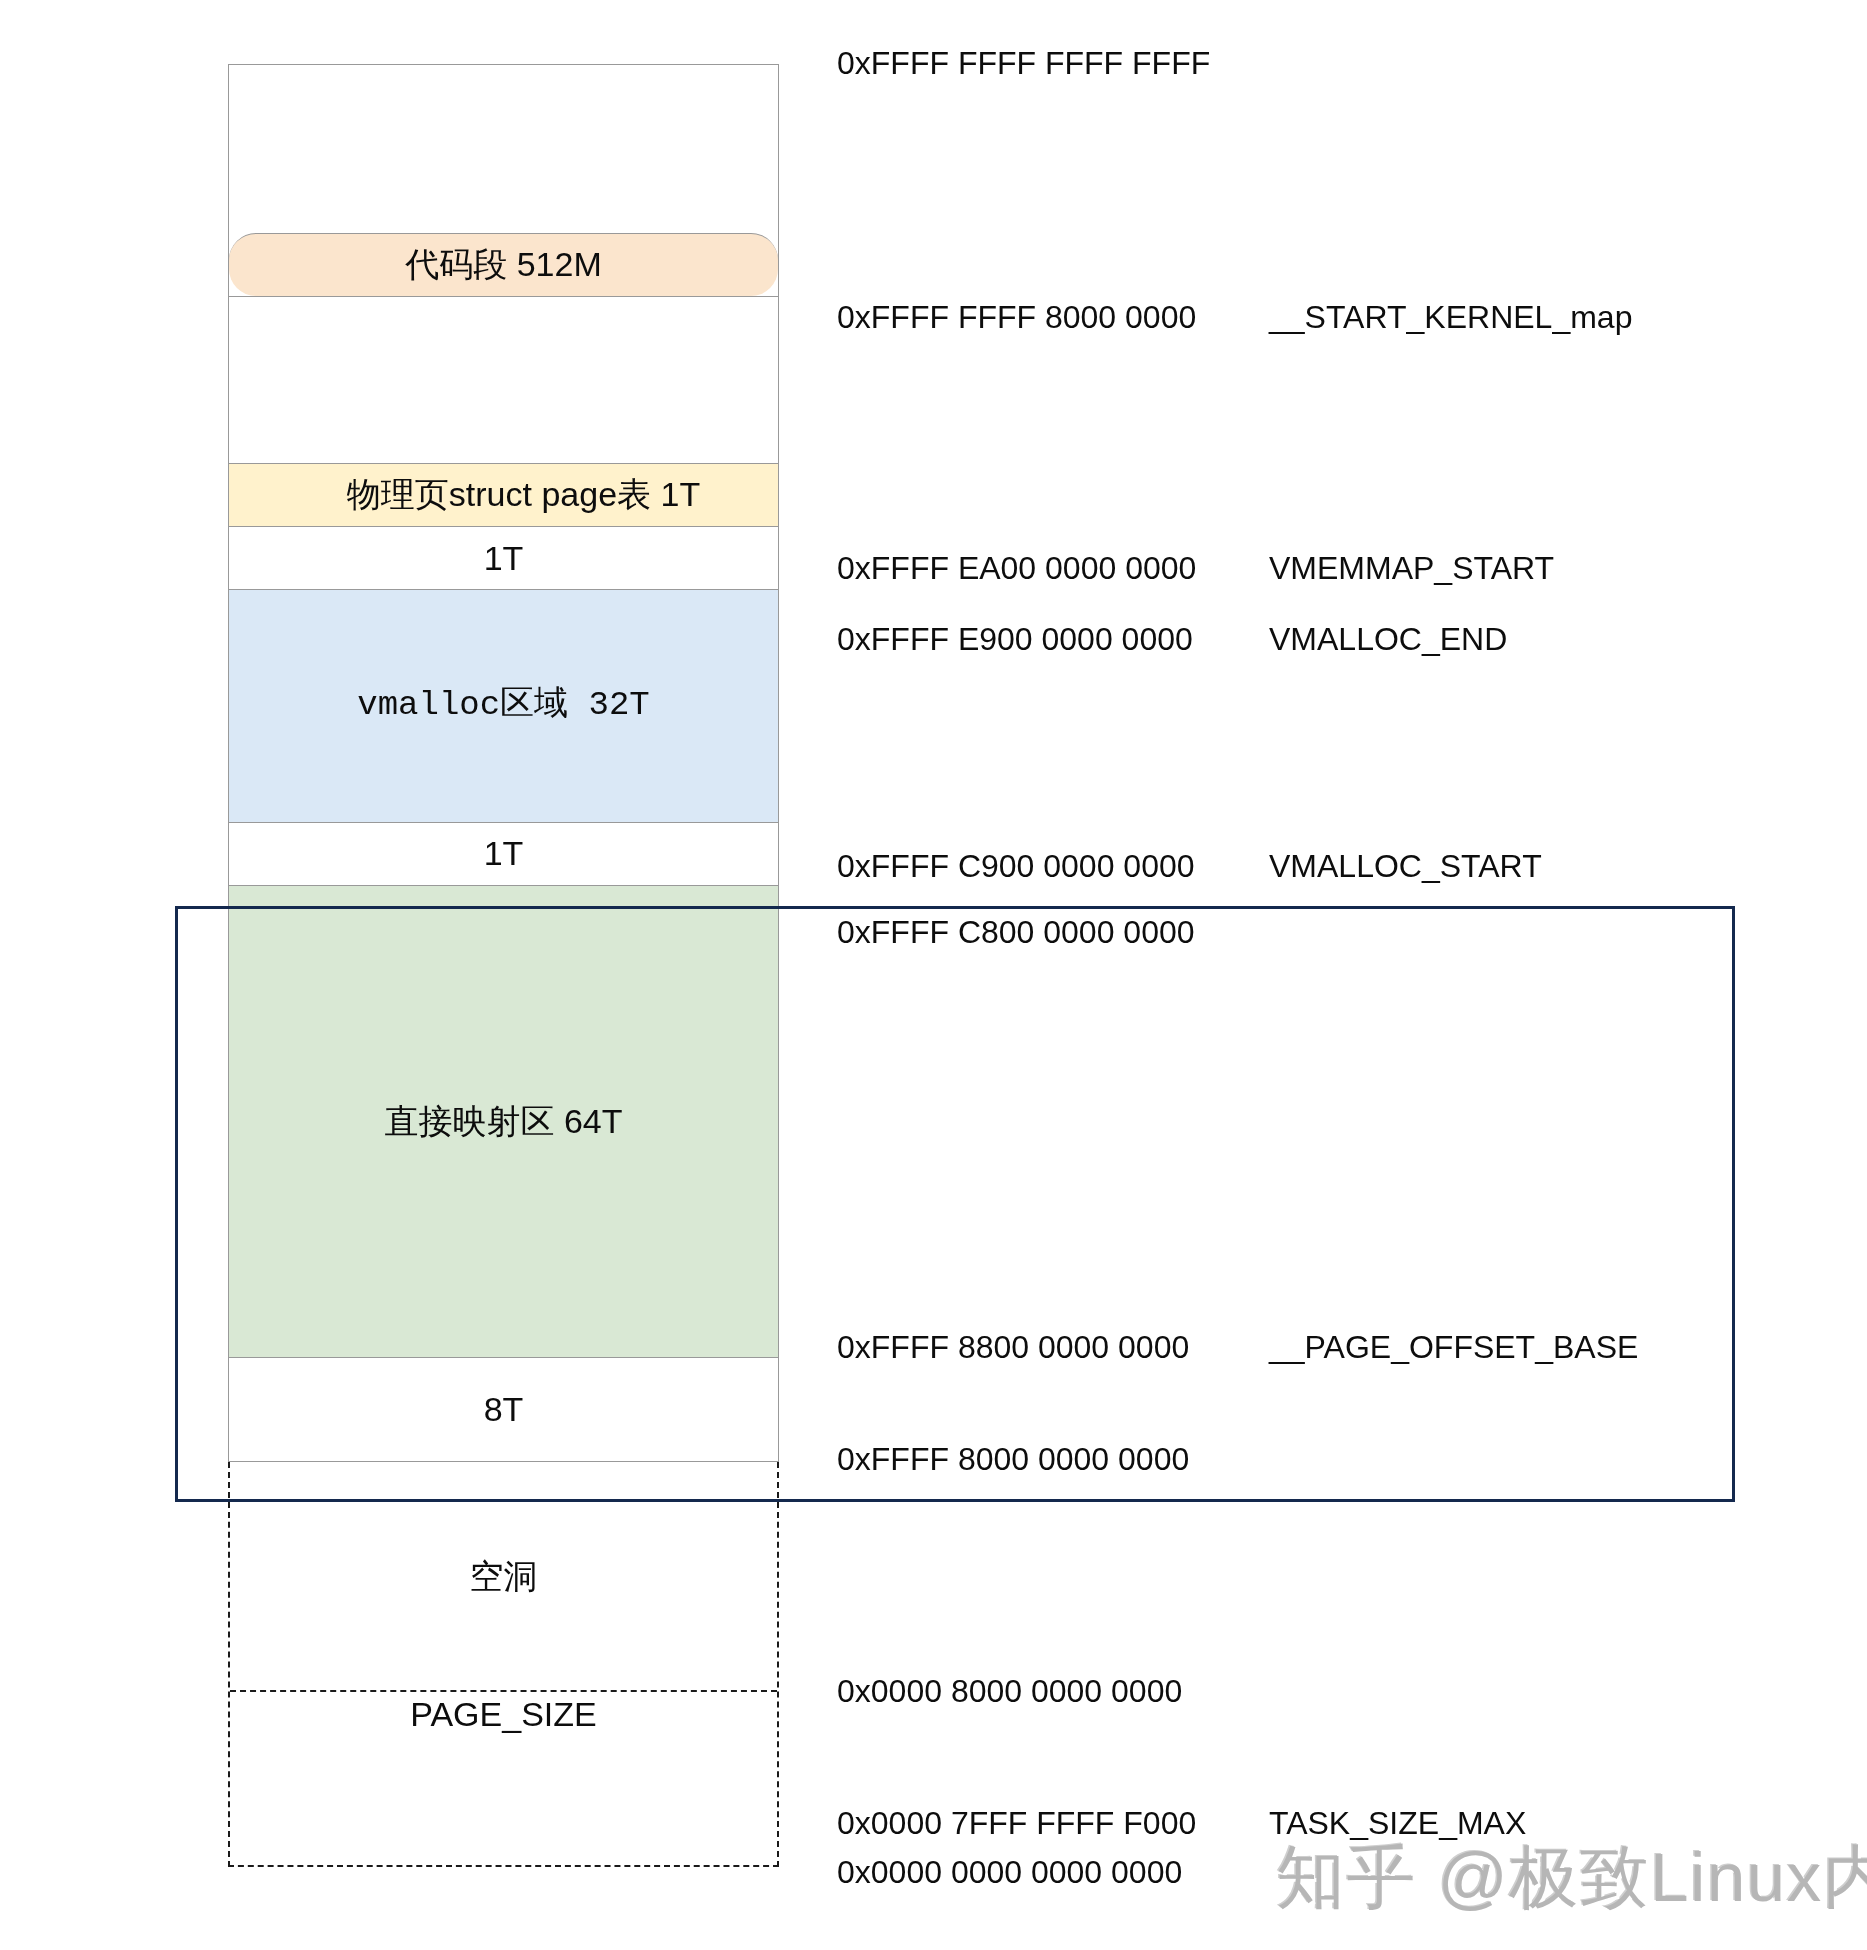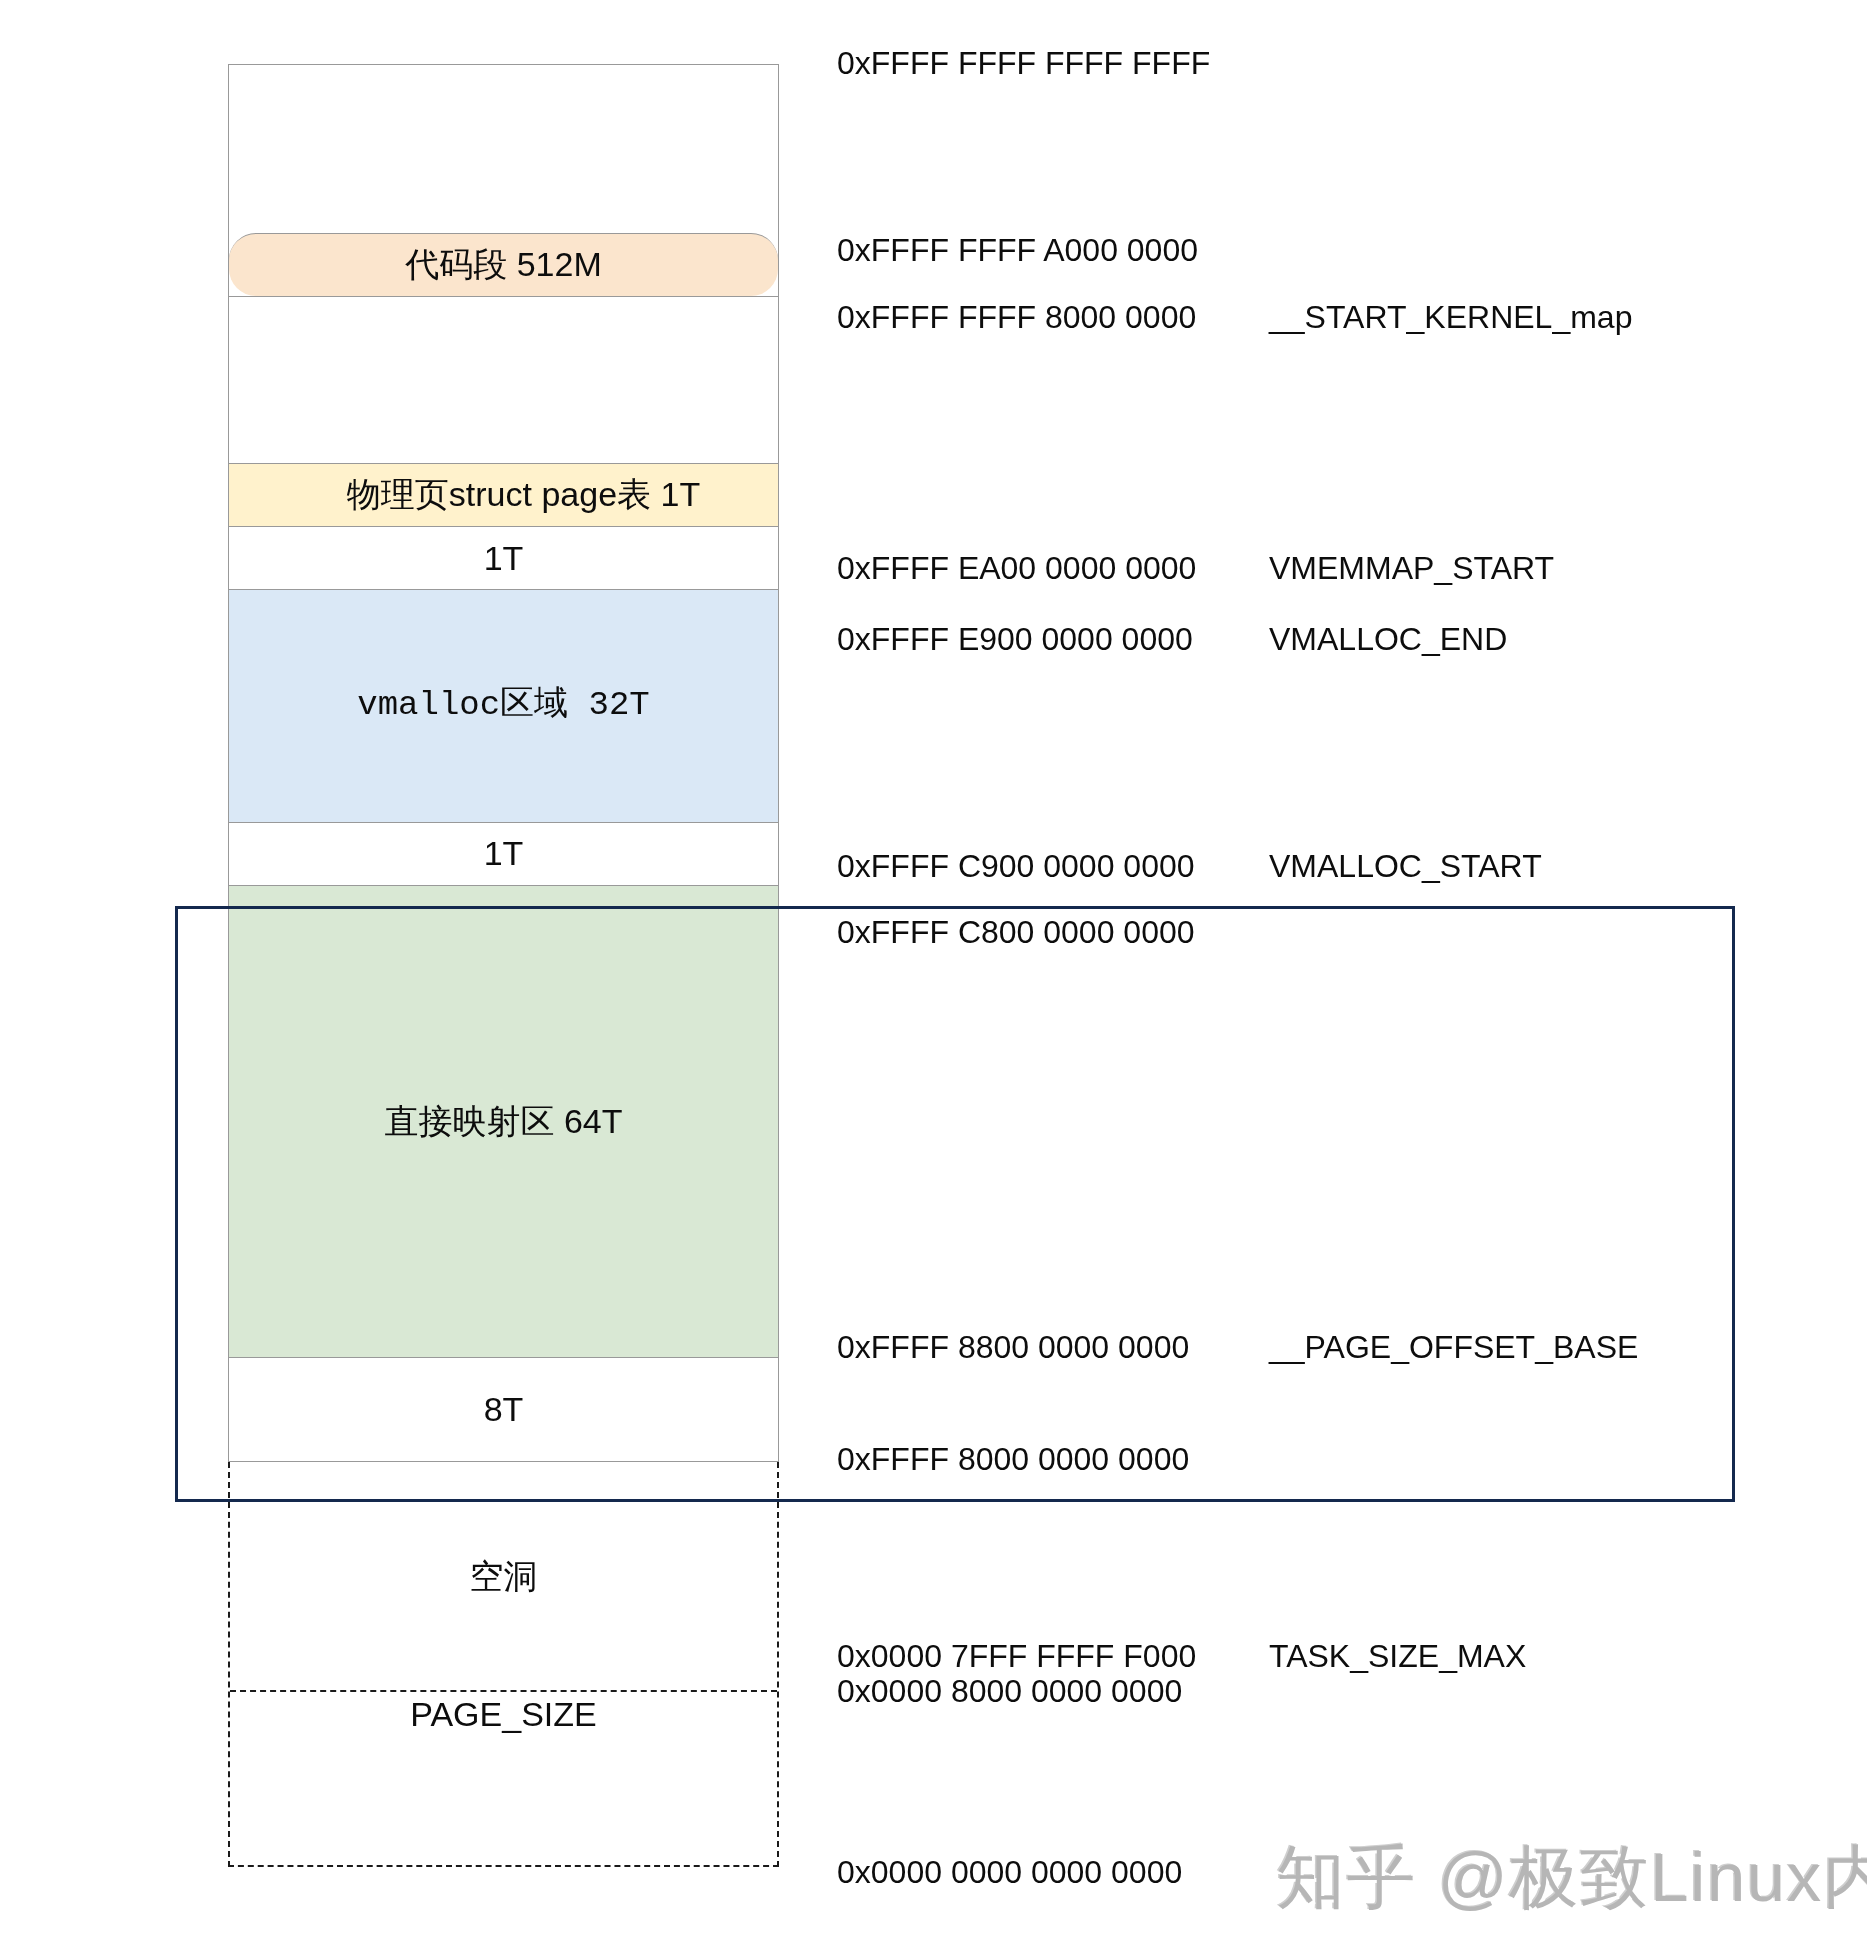--- a/index.html
+++ b/index.html
@@ -93,24 +93,20 @@
       <span>PAGE_SIZE</span>
     </div>
   </div>
 
   <div class="highlight-rect" style="border-color: rgb(20, 41, 78);"></div>
 
   <div class="addr-row" style="top:40px">
     <span>0xFFFF FFFF FFFF FFFF</span>
     <span class="sym"></span>
   </div>
-  <div class="addr-row" style="top:227px">
-    <span>0xFFFF FFFF A000 0000</span>
-    <span class="sym"></span>
-  </div>
   <div class="addr-row" style="top:294px">
     <span>0xFFFF FFFF 8000 0000</span>
     <span class="sym">__START_KERNEL_map</span>
   </div>
   <div class="addr-row" style="top:545px">
     <span>0xFFFF EA00 0000 0000</span>
     <span class="sym">VMEMMAP_START</span>
   </div>
   <div class="addr-row" style="top:616px">
     <span>0xFFFF E900 0000 0000</span>
@@ -129,21 +125,21 @@
     <span class="sym">__PAGE_OFFSET_BASE</span>
   </div>
   <div class="addr-row" style="top:1436px">
     <span>0xFFFF 8000 0000 0000</span>
     <span class="sym"></span>
   </div>
   <div class="addr-row" style="top:1668px">
     <span>0x0000 8000 0000 0000</span>
     <span class="sym"></span>
   </div>
-  <div class="addr-row" style="top:1633px">
+  <div class="addr-row" style="top:1800px">
     <span>0x0000 7FFF FFFF F000</span>
     <span class="sym">TASK_SIZE_MAX</span>
   </div>
   <div class="addr-row" style="top:1849px">
     <span>0x0000 0000 0000 0000</span>
     <span class="sym"></span>
   </div>
 
   <div class="watermark" style="color: rgb(182, 182, 182);">知乎 @极致Linux内核</div>
 

